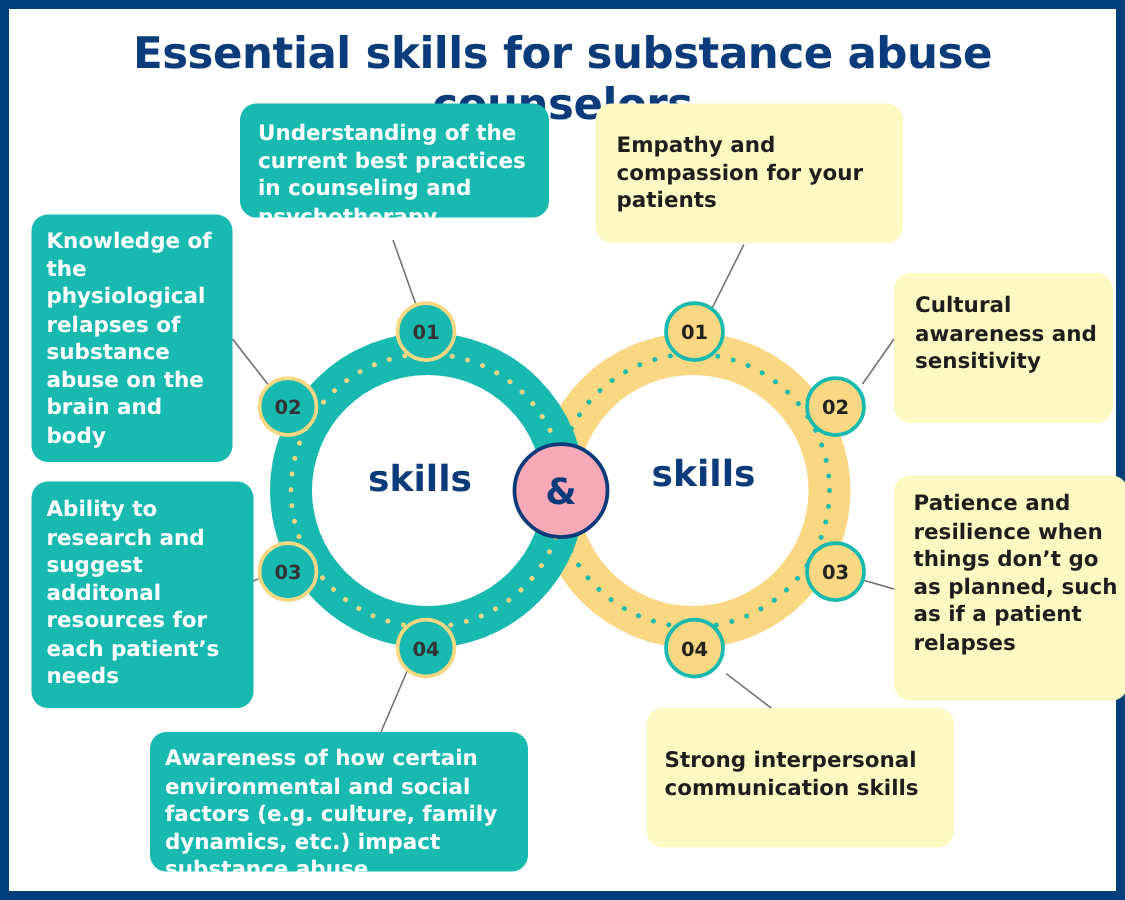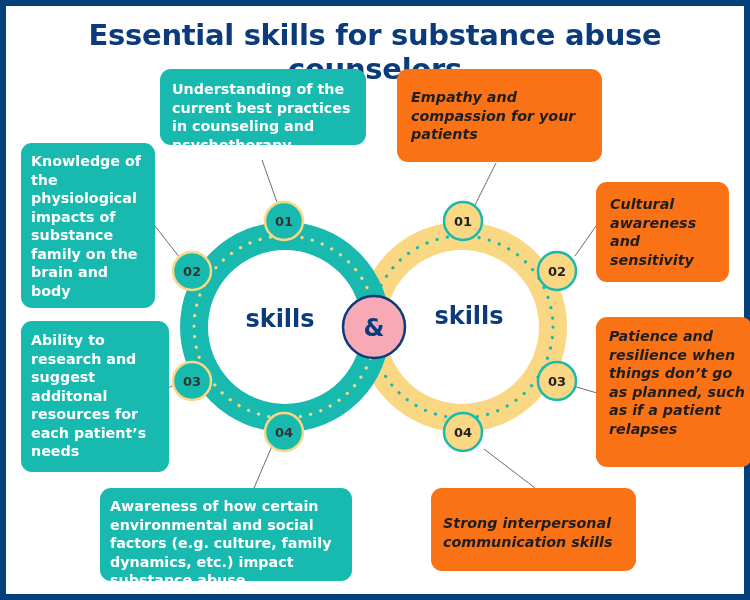--- a/index.html
+++ b/index.html
@@ -1,21 +1,21 @@
 <!DOCTYPE html>
 <html><head>
 <meta charset="utf-8">
 <style>
   html,body{margin:0;padding:0;}
   body{width:750px;height:600px;background:#033f7a;position:relative;overflow:hidden;font-family:"DejaVu Sans","Liberation Sans",sans-serif;}
   .frame{position:absolute;left:6px;top:6px;width:738px;height:588px;background:#ffffff;}
   .title{position:absolute;left:0;top:18px;width:750px;text-align:center;color:#0b3b7a;font-weight:bold;font-size:29px;letter-spacing:-0.3px;}
   .box{position:absolute;border-radius:11px;font-weight:bold;font-size:14.3px;line-height:18.5px;box-sizing:border-box;}
   .hard{background:#18b9ae;color:#ffffff;}
-  .soft{background:#f97316;color:#1e1e1e;font-style:italic;}
+  .soft{background:#fef9c3;color:#1e1e1e;}
   svg.diagram{position:absolute;left:0;top:0;}
   .ring-label{position:absolute;text-align:center;color:#0b3b7a;font-weight:bold;font-size:24px;line-height:24px;}
 </style>
 </head>
 <body>
 
 <div class="frame"></div>
 
 <div class="title">Essential skills for substance abuse counselors</div>
 
@@ -82,33 +82,33 @@
   <div>skills</div>
 </div>
 <div class="ring-label" style="left:414px;top:304px;width:110px;">
   <div>skills</div>
 </div>
 
 <div class="box hard" style="left:160px;top:69px;width:206px;height:76px;padding:11px 10px 0 12px;">
   <span>Understanding of the current best practices in counseling and psychotherapy</span>
 </div>
 <div class="box hard" style="left:21px;top:143px;width:134px;height:165px;padding:9px 8px 0 10px;">
-  <span>Knowledge of the physiological impacts of substance family on the brain and body</span>
+  <span>Knowledge of the physiological relapses of substance abuse on the brain and body</span>
 </div>
 <div class="box hard" style="left:21px;top:321px;width:148px;height:151px;padding:10px 6px 0 10px;">
   <span>Ability to research and suggest additonal resources for each patient’s needs</span>
 </div>
 <div class="box hard" style="left:100px;top:488px;width:252px;height:93px;padding:9px 6px 0 10px;">
   <span>Awareness of how certain environmental and social factors (e.g. culture, family dynamics, etc.) impact substance abuse</span>
 </div>
 
 <div class="box soft" style="left:397px;top:69px;width:205px;height:93px;padding:19px 10px 0 14px;">
   <span>Empathy and compassion for your patients</span>
 </div>
-<div class="box soft" style="left:596px;top:182px;width:133px;height:100px;padding:13px 8px 0 14px;">
+<div class="box soft" style="left:596px;top:182px;width:146px;height:100px;padding:13px 8px 0 14px;">
   <span>Cultural awareness and sensitivity</span>
 </div>
 <div class="box soft" style="left:596px;top:317px;width:156px;height:150px;padding:10px 4px 0 13px;">
   <span>Patience and resilience when things don’t go as planned, such as if a patient relapses</span>
 </div>
-<div class="box soft" style="left:431px;top:488px;width:205px;height:83px;padding:26px 6px 4px 12px;">
+<div class="box soft" style="left:431px;top:472px;width:205px;height:93px;padding:26px 6px 4px 12px;">
   <span>Strong interpersonal communication skills</span>
 </div>
 
 </body></html>

